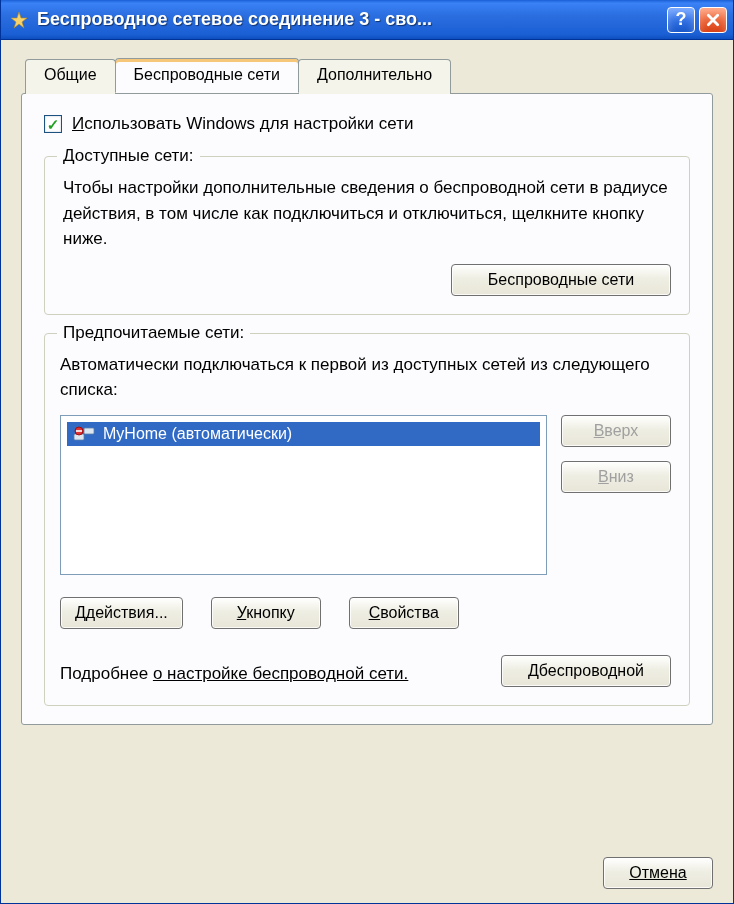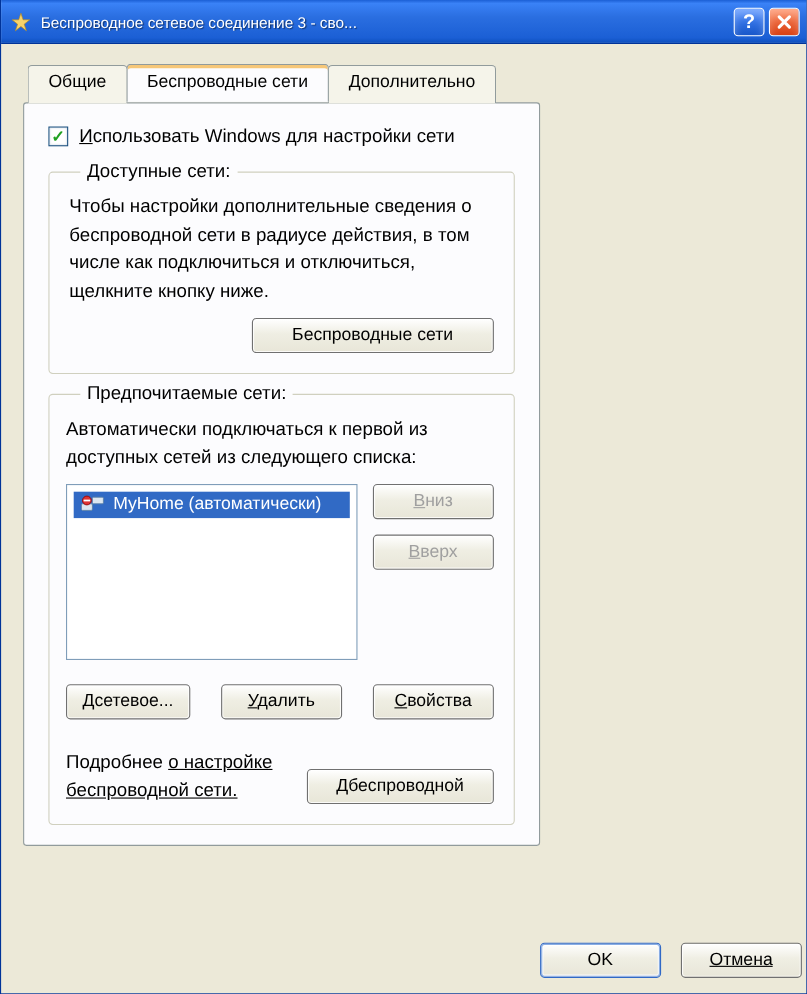--- a/index.html
+++ b/index.html
@@ -28,22 +28,22 @@
     padding: 0 6px 0 8px;
     border-bottom: 1px solid #003399;
   }
   .titlebar .app-icon {
     width: 20px; height: 20px;
     margin-right: 8px;
     display: inline-flex; align-items: center; justify-content: center;
   }
   .titlebar .title {
     color: #fff;
-    font-weight: normal;
-    font-size: 14px;
+    font-weight: bold;
+    font-size: 18px;
     text-shadow: 1px 1px 1px rgba(0,0,0,0.5);
     flex: 1;
     white-space: nowrap;
     overflow: hidden;
     text-overflow: ellipsis;
   }
   .titlebar .tb-btn {
     width: 28px; height: 26px;
     margin-left: 4px;
     border: 1px solid #fff;
@@ -57,21 +57,21 @@
     box-shadow: inset 0 6px 8px rgba(255,255,255,0.3);
     cursor: default;
   }
   .tb-help { background: linear-gradient(to bottom,#4d8cff,#1756c9); }
   .tb-close { background: linear-gradient(to bottom,#ff8a5e,#d83f13); }
 
   .dialog-body {
     padding: 18px 20px 14px 20px;
     height: calc(100% - 40px);
     display: flex;
-    flex-direction: row;
+    flex-direction: column;
   }
 
   .tabcontainer {
     position: relative;
   }
   .tabstrip {
     display: flex;
     gap: 0;
     position: relative;
     z-index: 2;
@@ -129,21 +129,21 @@
   .groupbox {
     border: 1px solid #d0d0bf;
     border-radius: 4px;
     position: relative;
     padding: 18px 18px 18px 18px;
     margin-bottom: 18px;
   }
   .groupbox-legend {
     position: absolute;
     top: -11px;
-    left: 28px;
+    left: 12px;
     background: #fcfcfe;
     padding: 0 6px;
     font-size: 17px;
     color: #000;
   }
   .group-text {
     font-size: 17px;
     line-height: 1.5;
     color: #000;
     margin-bottom: 12px;
@@ -176,21 +176,21 @@
   .listbox {
     flex: 1;
     height: 160px;
     background: #fff;
     border: 1px solid #7f9db9;
     overflow: auto;
     padding: 6px;
   }
   .list-item {
     display: flex;
-    align-items: flex-start;
+    align-items: center;
     gap: 8px;
     padding: 3px 6px;
     font-size: 16px;
     color: #fff;
     background: #316ac5;
     white-space: nowrap;
   }
   .net-icon {
     width: 22px; height: 16px;
     flex: 0 0 auto;
@@ -284,42 +284,41 @@
                     <rect x="1" y="8" width="10" height="6" rx="1" fill="#dce6f0" stroke="#5a7fa6" stroke-width="0.8"></rect>
                     <rect x="11" y="2" width="10" height="6" rx="1" fill="#dce6f0" stroke="#5a7fa6" stroke-width="0.8"></rect>
                     <circle cx="6" cy="5" r="4" fill="#d33" stroke="#900" stroke-width="0.8"></circle>
                     <rect x="3" y="4.2" width="6" height="1.6" fill="#fff"></rect>
                   </svg>
                 </span>
                 <span>MyHome (автоматически)</span>
               </div>
             </div>
             <div class="updown-col">
+              <div class="xp-btn small disabled"><span class="underline-first">В</span><span>верх</span></div>
               <div class="xp-btn small disabled"><span class="underline-first">В</span><span>низ</span></div>
-              <div class="xp-btn small disabled"><span class="underline-first">В</span><span>верх</span></div>
             </div>
           </div>
 
           <div class="row-btns">
-            <div class="xp-btn small"><span class="underline-first">Д</span><span>сетевое...</span></div>
-            <div class="xp-btn small"><span class="underline-first">У</span><span>далить</span></div>
+            <div class="xp-btn small"><span class="underline-first">Д</span><span>действия...</span></div>
+            <div class="xp-btn small"><span class="underline-first">У</span><span>кнопку</span></div>
             <div class="xp-btn small"><span class="underline-first">С</span><span>войства</span></div>
           </div>
 
           <div class="more-row">
             <div class="more-text">
               <span>Подробнее </span><a href="#">о настройке беспроводной сети.</a>
             </div>
             <div class="xp-btn" style="min-width:170px;"><span class="underline-first">Д</span><span>беспроводной</span></div>
           </div>
 
         </div>
 
       </div>
     </div>
 
     <div class="dlg-footer">
-      <div class="xp-btn default-btn" style="min-width:110px;">OK</div>
       <div class="xp-btn" style="min-width:110px;text-decoration:underline;">Отмена</div>
     </div>
 
   </div>
 </div>
 
 </body></html>

